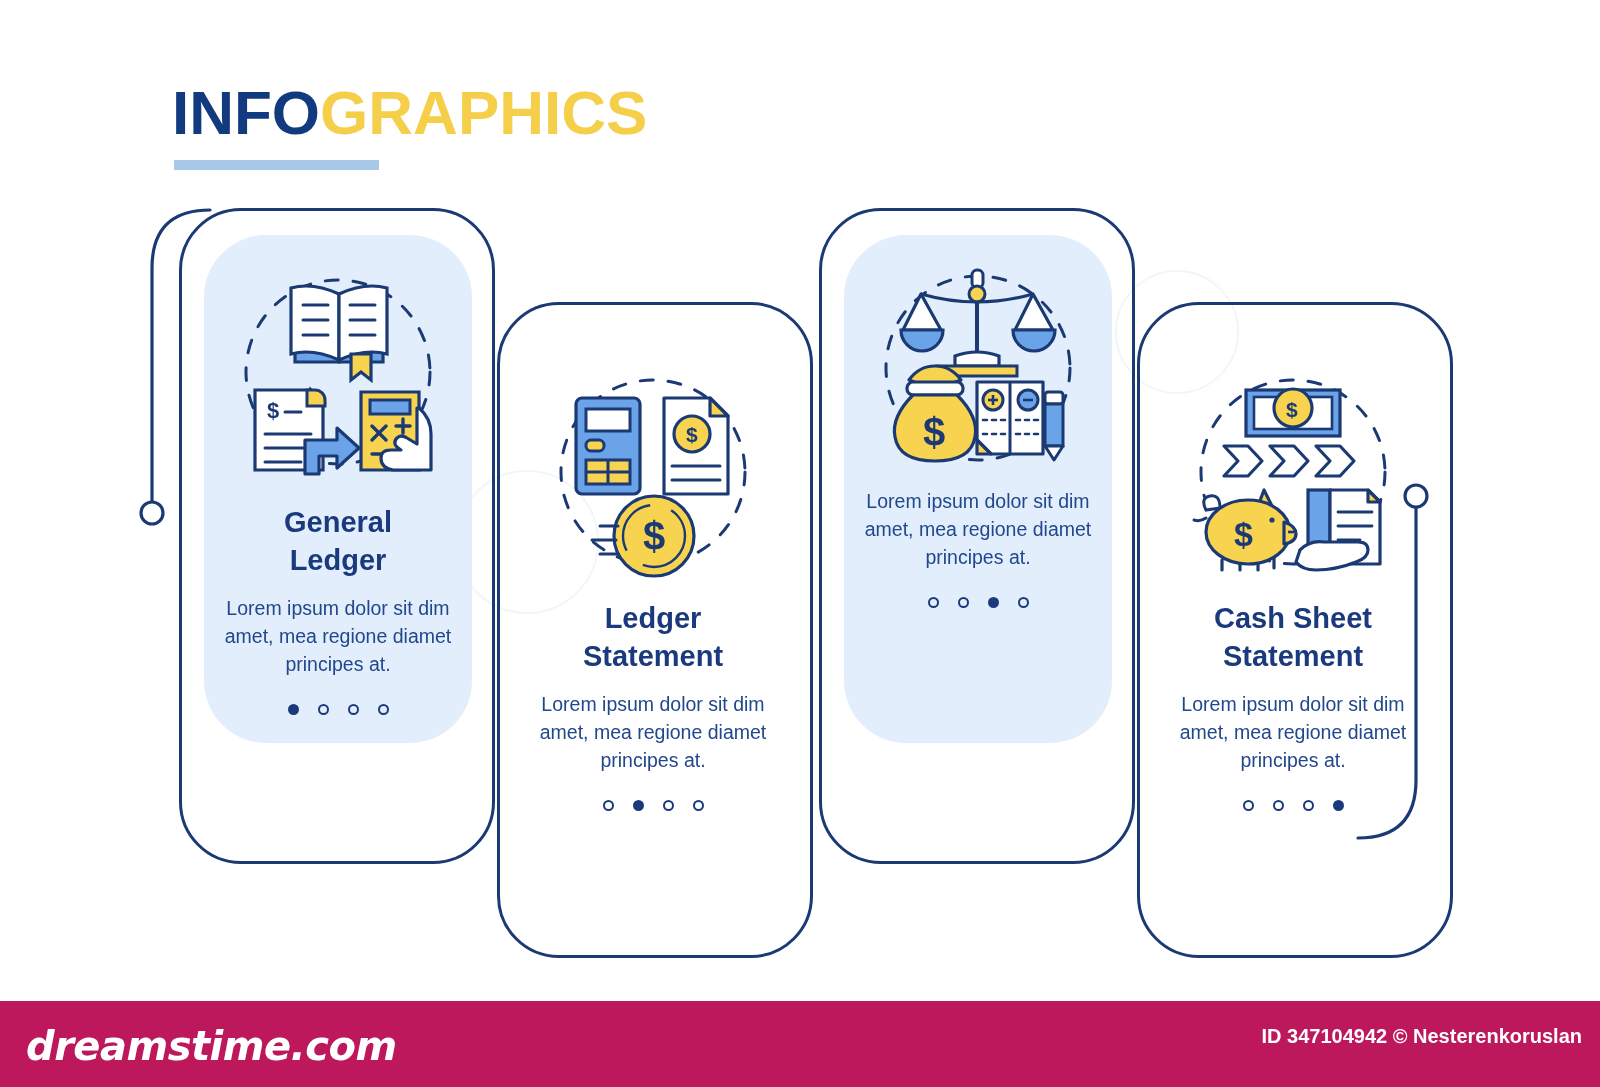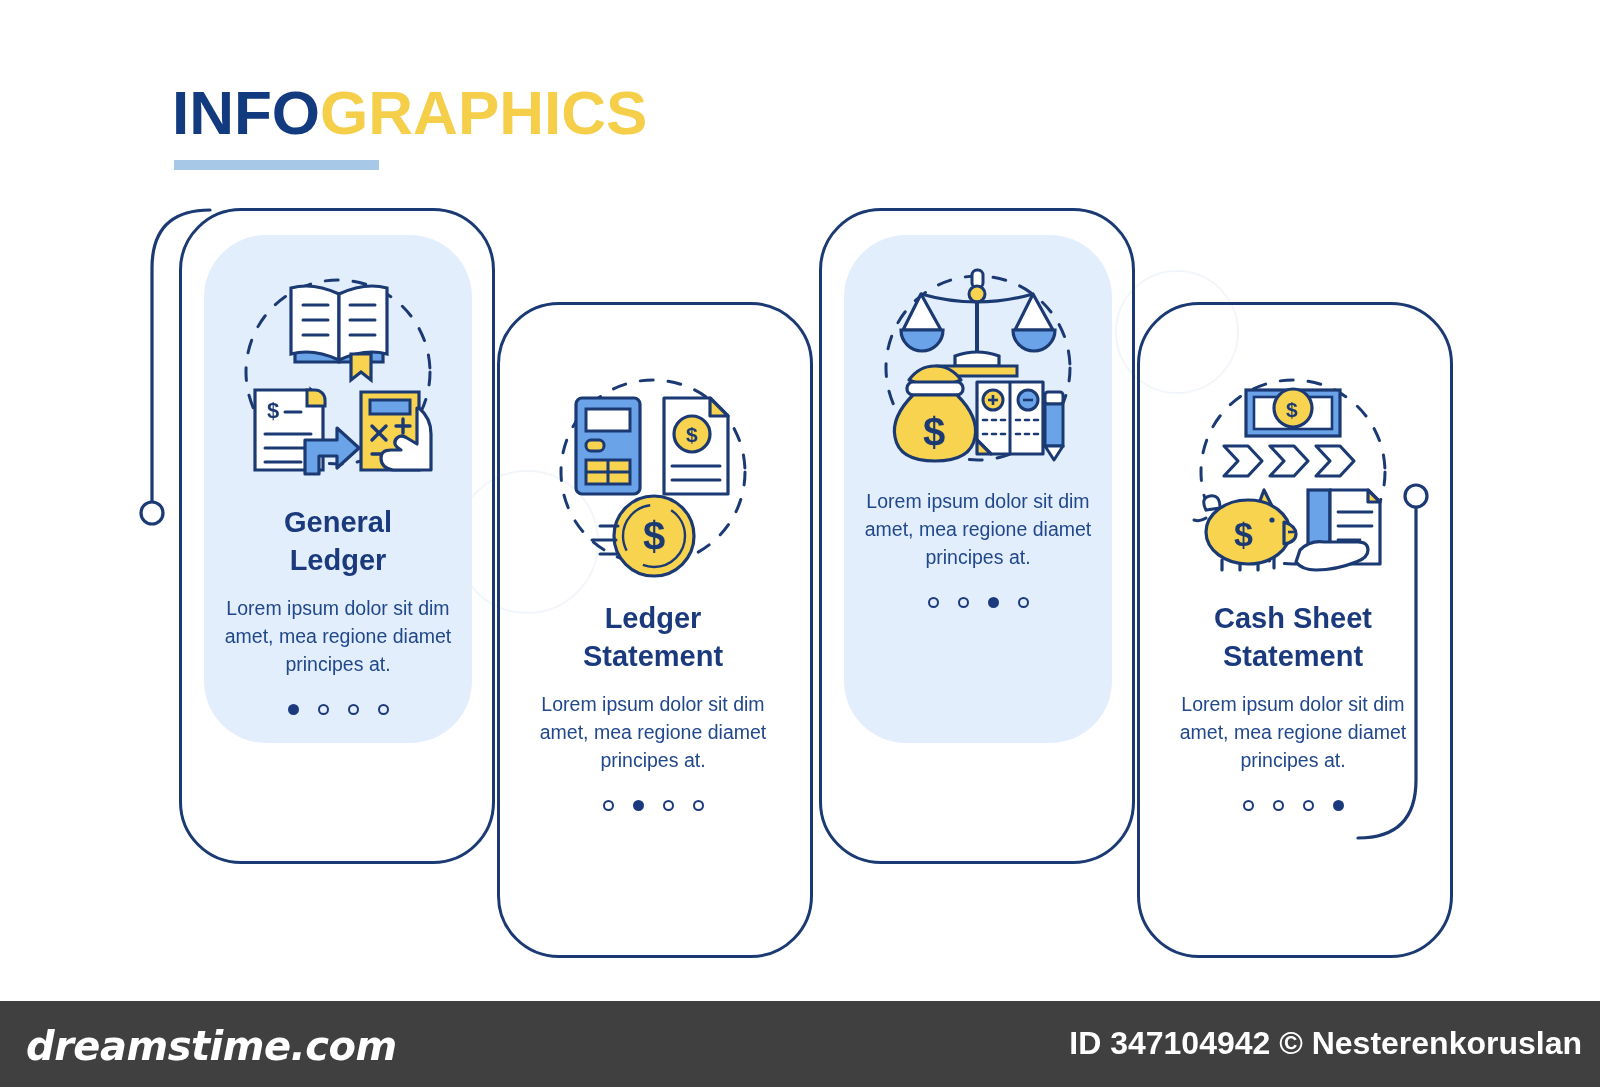--- a/index.html
+++ b/index.html
@@ -49,30 +49,30 @@
     color:#21488c;font-size:19.5px;line-height:1.44;text-align:center;
     margin-top:14px;white-space:pre-line;font-weight:normal;
   }
   .dots{display:flex;gap:19px;margin-top:26px;align-items:center;justify-content:center;}
   .dot{width:11px;height:11px;border-radius:50%;border:2.4px solid #1b3a7d;box-sizing:border-box;}
   .dot.on{background:#1b3a7d;}
 
   
   .footer{
     position:absolute;left:0;bottom:0;width:1600px;height:86px;
-    background:#404040;
+    background:#be185d;
   }
   .ds-logo{
     position:absolute;left:26px;top:22px;
     color:#ffffff;font-size:40px;font-style:italic;font-weight:bold;
     font-family:"DejaVu Sans", sans-serif;letter-spacing:-0.5px;
   }
   .ds-id{
     position:absolute;right:18px;top:24px;
-    color:#ffffff;font-size:32px;font-weight:bold;
+    color:#ffffff;font-size:20px;font-weight:bold;
     font-family:"Liberation Sans", sans-serif;white-space:nowrap;
   }
 
   
   .wm{position:absolute;border-radius:50%;border:2px solid rgba(130,170,210,0.10);}
 </style>
 </head>
 <body>
 
 <div class="stage">

